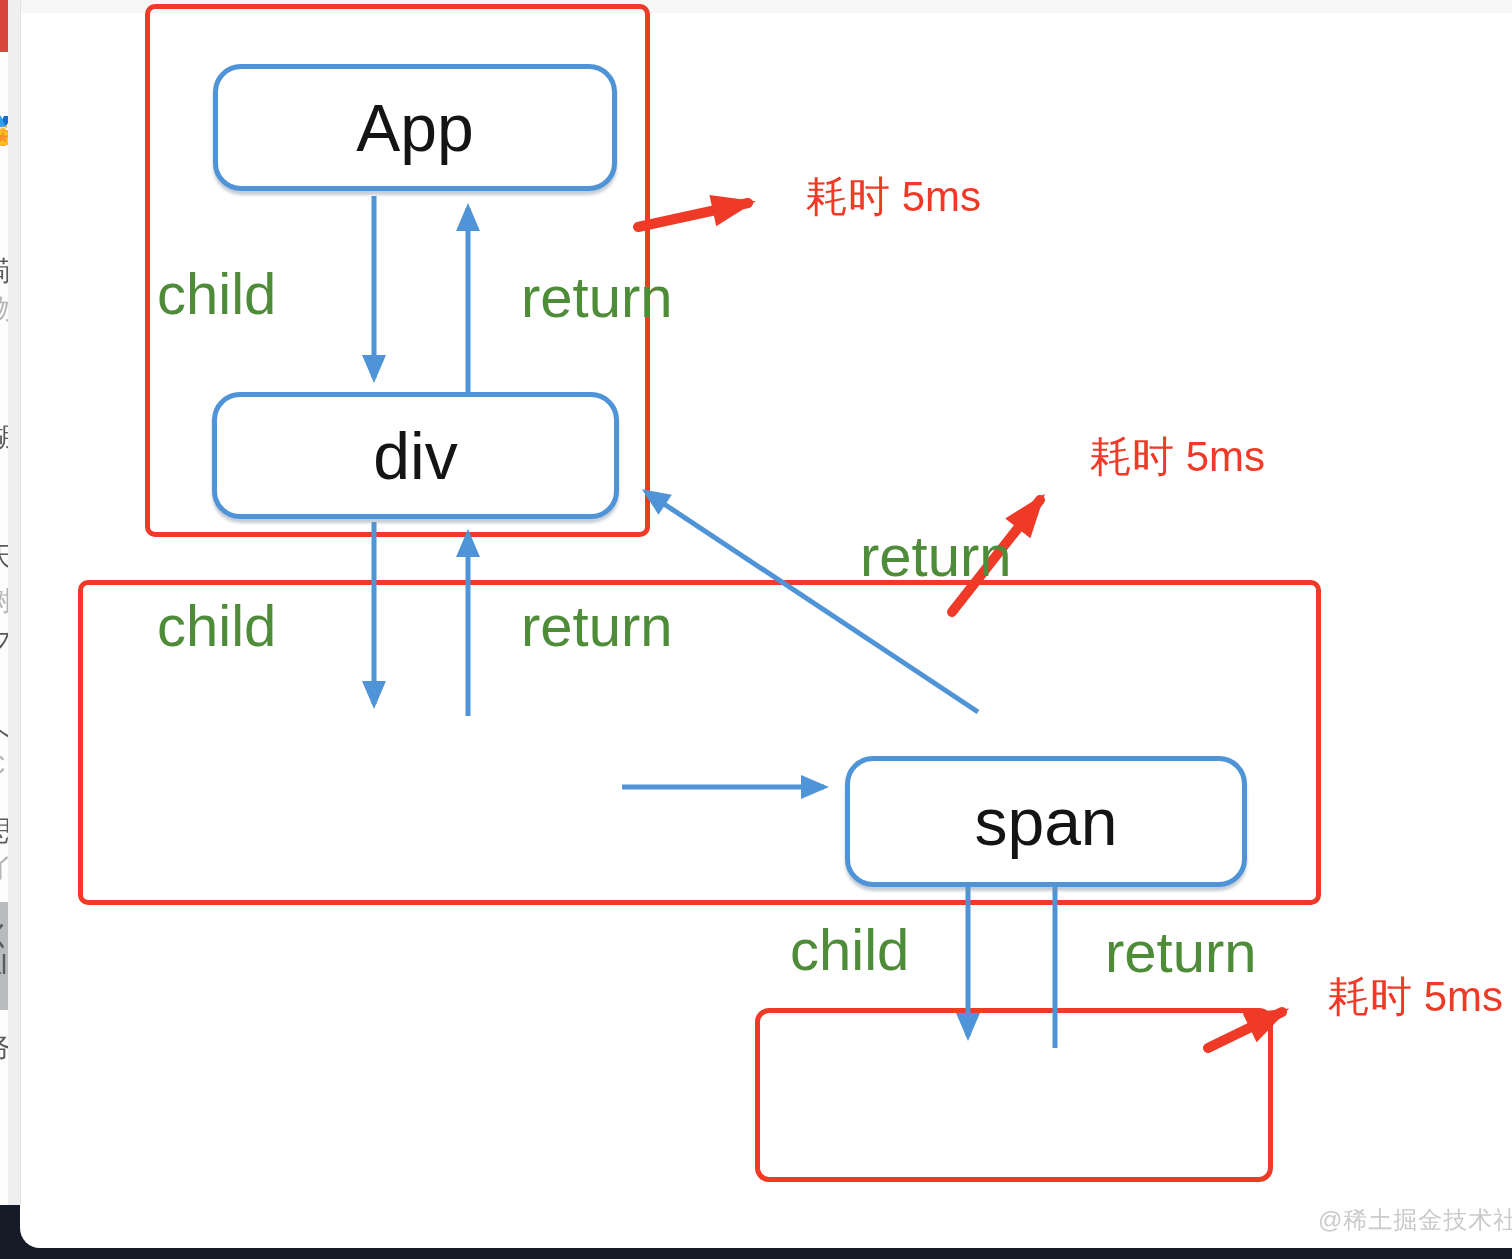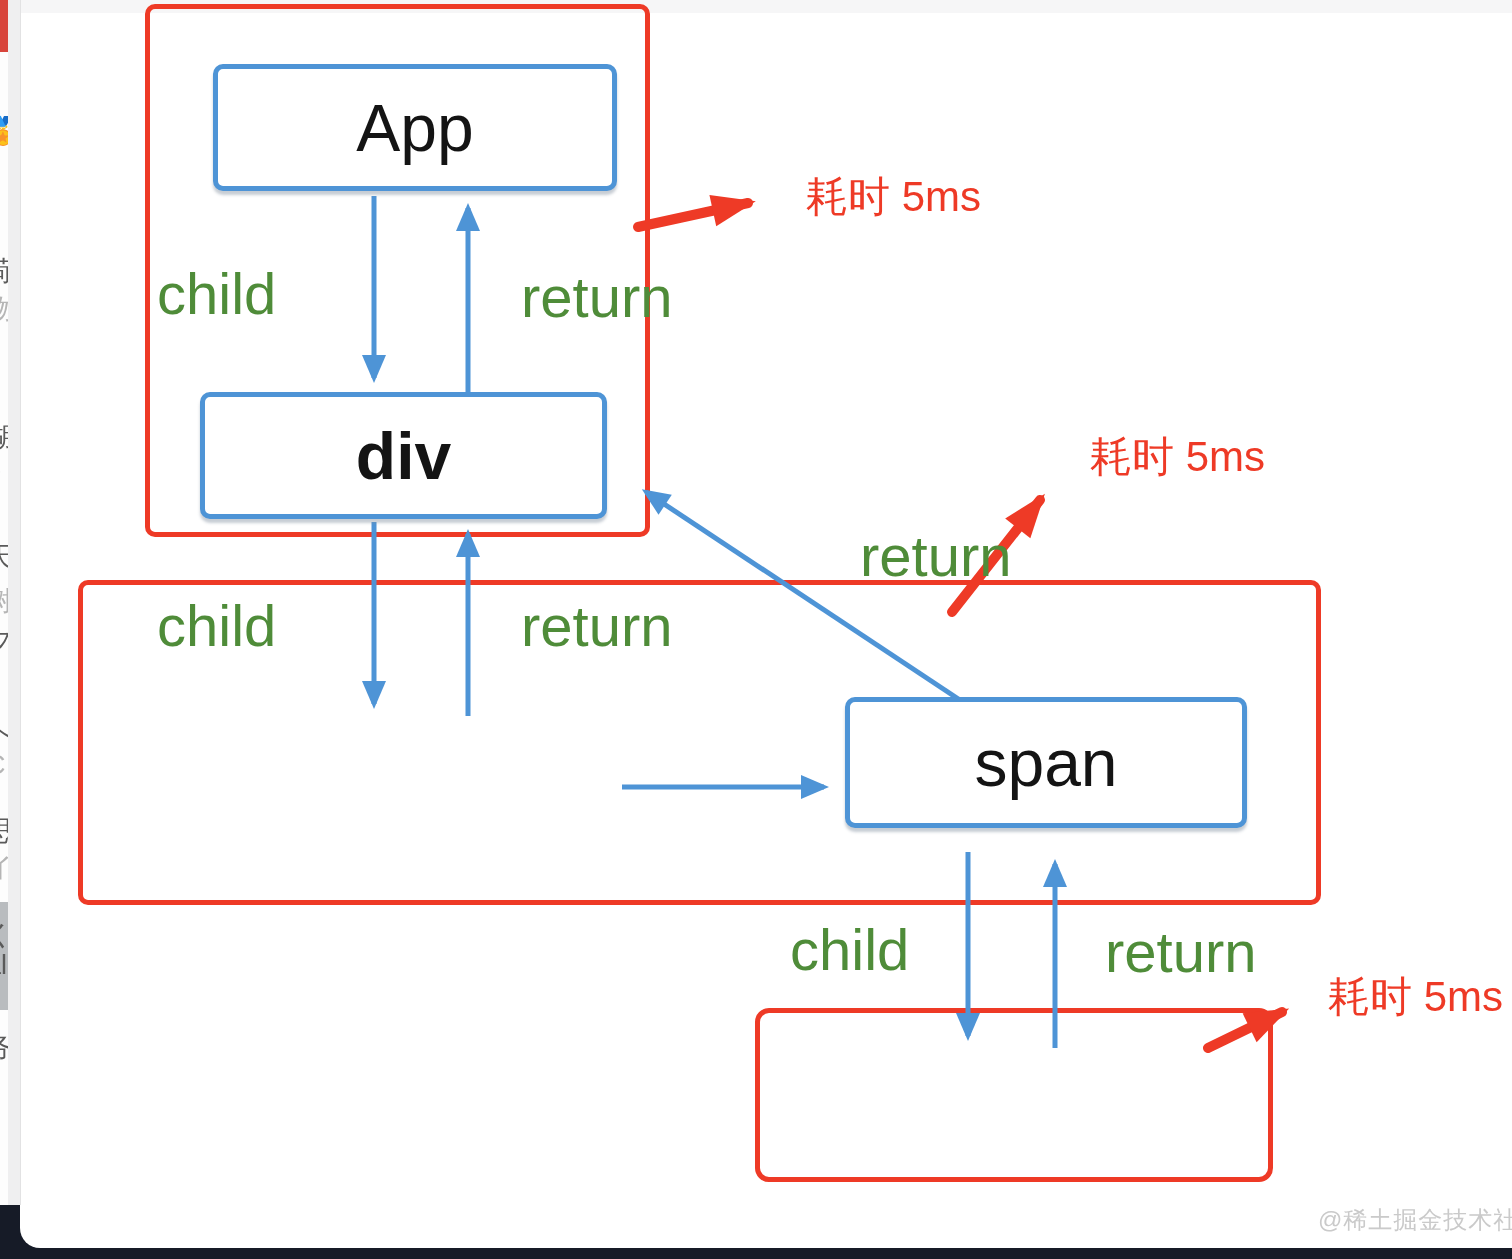--- a/index.html
+++ b/index.html
@@ -24,29 +24,29 @@
   #rect-app-div{left:145px;top:4px;width:505px;height:533px;}
   #rect-iam-span{left:78px;top:580px;width:1243px;height:325px;}
   #rect-kasong{left:755px;top:1008px;width:518px;height:174px;border-radius:14px;}
   
   #arrow-layer{position:absolute;left:0;top:0;z-index:2;pointer-events:none;}
   .arrow-blue{stroke:#4e94d6;stroke-width:5;fill:none;}
   .arrow-red{stroke:#ee3a26;stroke-width:10;fill:none;stroke-linecap:round;}
   
   .node{
     position:absolute;box-sizing:border-box;background:#ffffff;
-    border:5px solid #4e94d6;border-radius:10px;z-index:3;
+    border:5px solid #4e94d6;border-radius:28px;z-index:3;
     display:flex;align-items:center;justify-content:center;
     box-shadow:0 4px 3px rgba(130,145,160,0.45);
   }
   .node span{font-size:66px;color:#141414;line-height:1;}
   #node-app{left:213px;top:64px;width:404px;height:127px;}
-  #node-div{left:200px;top:392px;width:407px;height:127px;font-weight:bold;}
+  #node-div{left:212px;top:392px;width:407px;height:127px;}
   #node-iam{left:210px;top:719px;width:407px;height:131px;}
-  #node-span{left:845px;top:697px;width:402px;height:131px;}
+  #node-span{left:845px;top:756px;width:402px;height:131px;}
   #node-kasong{left:820px;top:1050px;width:405px;height:131px;}
   
   .edge-label{position:absolute;color:#4f8c39;font-size:58px;line-height:1;z-index:4;white-space:nowrap;}
   #lbl-child1{left:157px;top:265px;}
   #lbl-return1{left:521px;top:268px;}
   #lbl-child2{left:157px;top:597px;}
   #lbl-return2{left:521px;top:597px;}
   #lbl-return-diag{left:860px;top:527px;}
   #lbl-sibling{left:623px;top:852px;}
   #lbl-child3{left:790px;top:921px;}

